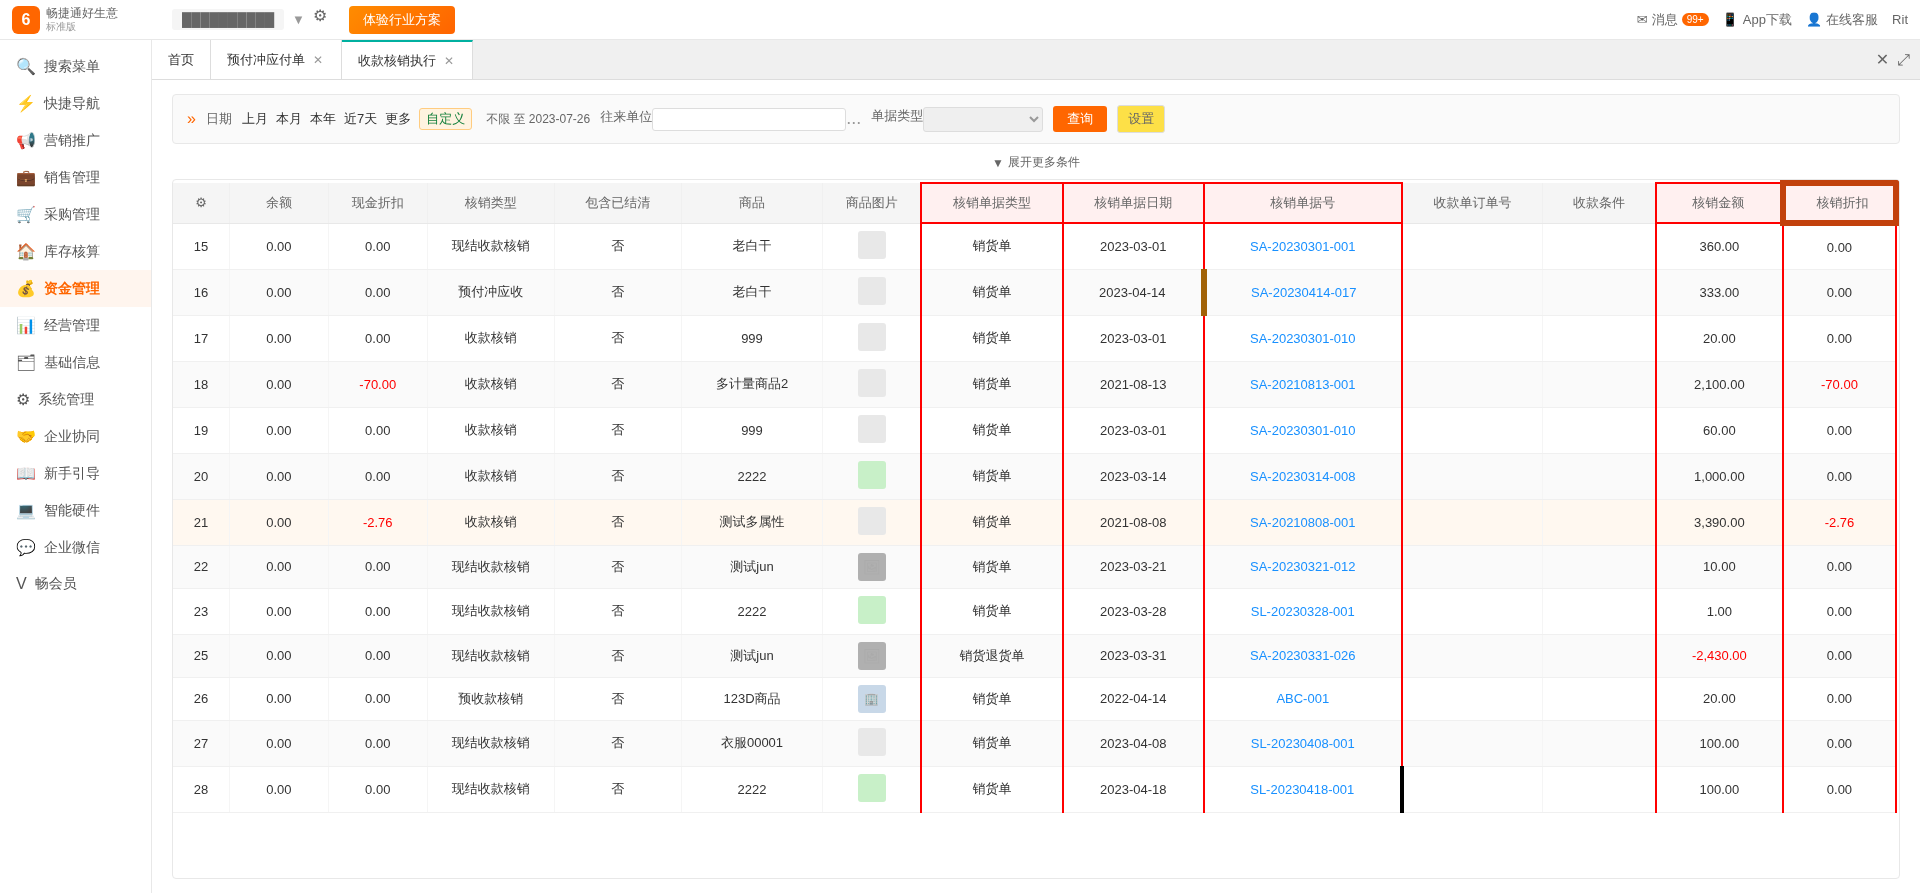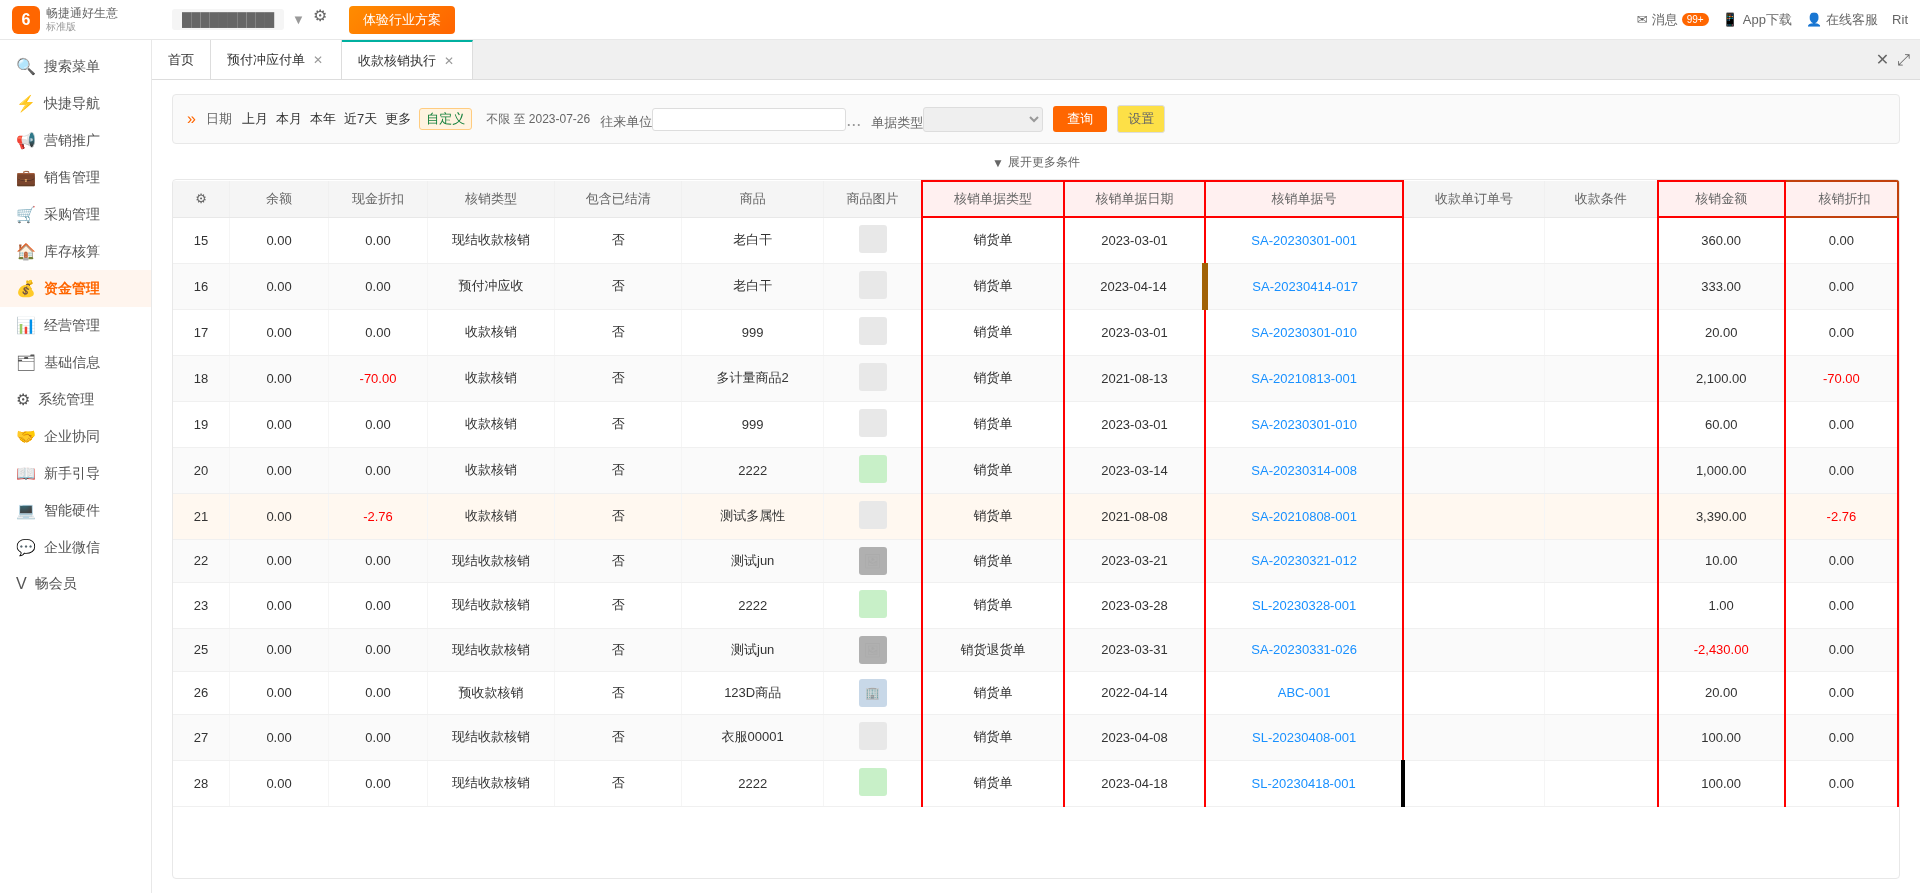--- a/index.html
+++ b/index.html
@@ -35,21 +35,21 @@
     .page-title-actions { display: flex; gap: 10px; }
     .action-btn { display: flex; align-items: center; gap: 4px; color: #f60; font-size: 13px; cursor: pointer; border: none; background: none; }
 
     
     .filter-bar { background: #fafafa; border: 1px solid #e8e8e8; border-radius: 4px; padding: 10px 14px; margin-bottom: 10px; display: flex; align-items: center; gap: 10px; flex-wrap: wrap; }
     .filter-label { color: #666; font-size: 13px; }
     .filter-date-links { display: flex; gap: 8px; align-items: center; }
     .filter-link { color: #333; font-size: 13px; cursor: pointer; }
     .filter-link.custom { color: #15803d; background: #fff3e0; border: 1px solid #ffcc80; border-radius: 3px; padding: 1px 6px; }
     .filter-date-range { color: #666; font-size: 12px; margin-left: 4px; }
-    .filter-field { display: flex; align-items: flex-end; gap: 0; }
+    .filter-field { display: flex; align-items: flex-start; gap: 0; }
     .filter-input { border: 1px solid #ddd; border-radius: 3px; padding: 3px 8px; font-size: 13px; color: #999; min-width: 160px; }
     .filter-dots { color: #999; font-size: 18px; }
     .filter-select { border: 1px solid #ddd; border-radius: 3px; padding: 3px 8px; font-size: 13px; color: #999; min-width: 120px; }
     .search-btn { background: #f60; color: #fff; border: none; border-radius: 3px; padding: 4px 14px; font-size: 13px; cursor: pointer; }
     .settings-small-btn { border: 1px solid #ddd; background: #fde047; border-radius: 3px; padding: 4px 10px; font-size: 13px; cursor: pointer; color: #666; }
 
     
     .expand-row { display: flex; justify-content: center; margin-bottom: 8px; }
     .expand-btn { display: flex; align-items: center; gap: 4px; color: #666; font-size: 12px; cursor: pointer; border: none; background: none; }
 
@@ -245,21 +245,21 @@
                 <th style="width: 90px;">核销类型</th>
                 <th style="width: 90px;">包含已结清</th>
                 <th style="width: 100px;">商品</th>
                 <th style="width: 70px;">商品图片</th>
                 <th style="width: 100px; border: 2px solid red; background: rgb(255, 240, 240);">核销单据类型</th>
                 <th style="width: 100px; border: 2px solid red; background: rgb(255, 240, 240);">核销单据日期</th>
                 <th style="width: 140px; border: 2px solid red; background: rgb(255, 240, 240);">核销单据号</th>
                 <th style="width: 100px;">收款单订单号</th>
                 <th style="width: 80px;">收款条件</th>
                 <th style="width: 90px; border: 2px solid red; background: rgb(255, 240, 240);">核销金额</th>
-                <th style="width: 80px; border: 2px solid #c2410c; background: rgb(255, 240, 240); padding-left: 12px;">核销折扣</th>
+                <th style="width: 80px; border: 6px solid #c2410c; background: rgb(255, 240, 240); padding-left: 12px;">核销折扣</th>
               </tr>
             </thead>
           <tbody id="table-tbody">
               <tr>
                 <td>15</td>
                 <td>0.00</td>
                 <td>0.00</td>
                 <td>现结收款核销</td>
                 <td>否</td>
                 <td>老白干</td>

